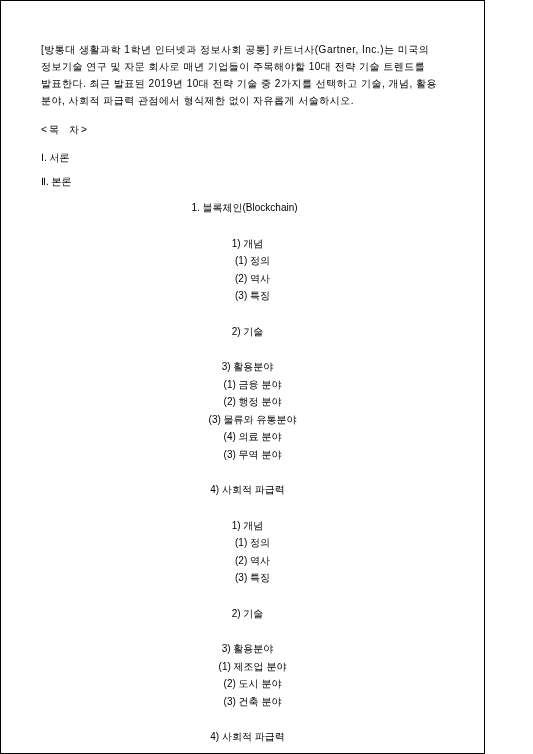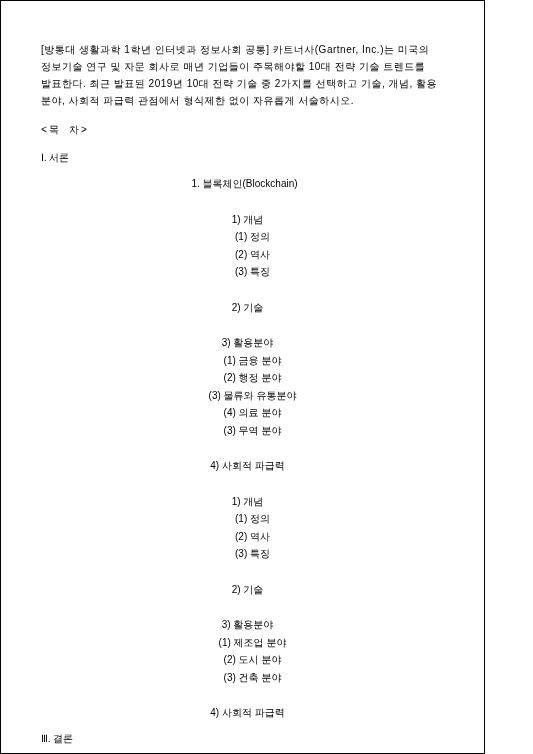--- a/index.html
+++ b/index.html
@@ -29,21 +29,20 @@
   .toc-title {
     font-size: 10px;
     margin-bottom: 14px;
     letter-spacing: 2px;
     font-family: Liberation Mono, monospace;
   }
   .section-head {
     font-size: 10px;
     margin-top: 10px;
     margin-bottom: 10px;
-    font-family: Liberation Serif, serif;
   }
   .toc-list {
     font-size: 10px;
     line-height: 1.75;
     text-align: center;
   }
   .l1 { padding-left: 4px; }
   .l2 { padding-left: 10px; margin-top: 18px; }
   .l3 { padding-left: 20px; }
   .references {
@@ -55,20 +54,21 @@
 <body>
 
 <div class="page">
 
   <div class="intro">[방통대 생활과학 1학년 인터넷과 정보사회 공통] 카트너사(Gartner, Inc.)는 미국의 정보기술 연구 및 자문 회사로 매년 기업들이 주목해야할 10대 전략 기술 트렌드를 발표한다. 최근 발표된 2019년 10대 전략 기술 중 2가지를 선택하고 기술, 개념, 활용 분야, 사회적 파급력 관점에서 형식제한 없이 자유롭게 서술하시오.</div>
 
   <div class="toc-title">&lt;목   차&gt;</div>
 
   <div class="section-head">Ⅰ. 서론</div>
 
+  <div class="section-head">Ⅱ. 본론</div>
 
   <div class="toc-list">
     <div class="l1">1. 블록체인(Blockchain)</div>
     <div class="l2">1) 개념</div>
     <div class="l3">(1) 정의</div>
     <div class="l3">(2) 역사</div>
     <div class="l3">(3) 특징</div>
     <div class="l2">2) 기술</div>
     <div class="l2">3) 활용분야</div>
     <div class="l3">(1) 금융 분야</div>

